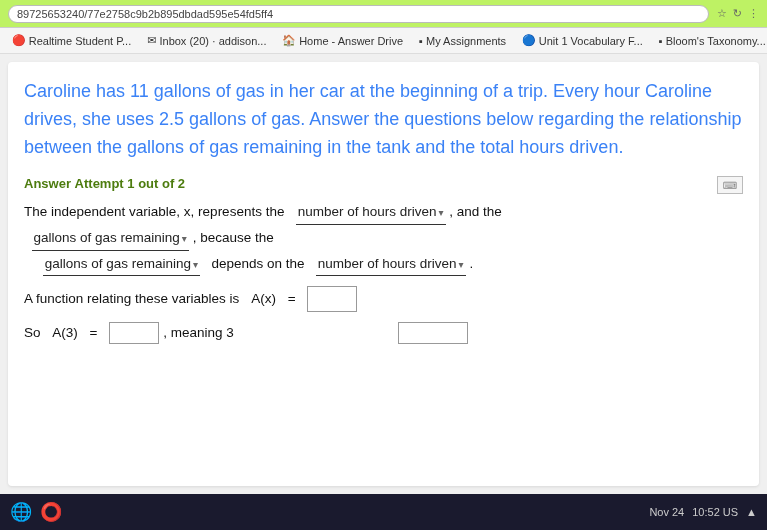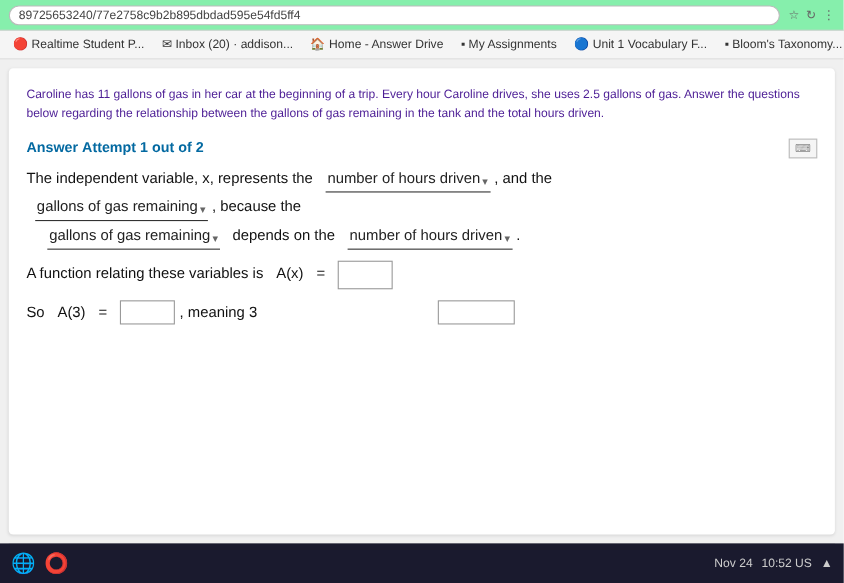--- a/index.html
+++ b/index.html
@@ -7,21 +7,21 @@
       width: 767px;
       height: 530px;
       font-family: Arial, sans-serif;
       background: #f0f0f0;
       overflow: hidden;
       font-size: 13px;
     }
 
     
     .browser-bar {
-      background: #86efac;
+      background: #bef264;
       height: 28px;
       display: flex;
       align-items: center;
       padding: 0 8px;
       border-bottom: 1px solid #ccc;
       font-size: 11px;
       color: #333;
     }
     .url-bar {
       flex: 1;
@@ -70,42 +70,42 @@
       background: white;
       margin: 8px;
       border-radius: 4px;
       padding: 16px;
       height: calc(530px - 28px - 26px - 16px - 36px);
       overflow: hidden;
       box-shadow: 0 1px 3px rgba(0,0,0,0.1);
     }
 
     .problem-text {
-      font-size: 11px;
+      font-size: 18px;
       line-height: 1.55;
-      color: #4c1d95;
+      color: #3b82f6;
       margin-bottom: 14px;
     }
 
     .answer-label {
       font-size: 13px;
       font-weight: bold;
-      color: #0369a1;
+      color: #4d7c0f;
       margin-bottom: 14px;
     }
 
     .question-section {
       font-size: 13.5px;
       line-height: 1.7;
       color: #111;
     }
 
     .dropdown-inline {
       display: inline-flex;
-      align-items: flex-end;
+      align-items: center;
       border-bottom: 1px solid #333;
       padding: 0 2px;
       cursor: pointer;
       color: #222;
       font-size: 13.5px;
       gap: 2px;
     }
     .dropdown-inline .chevron {
       font-size: 10px;
       color: #666;

